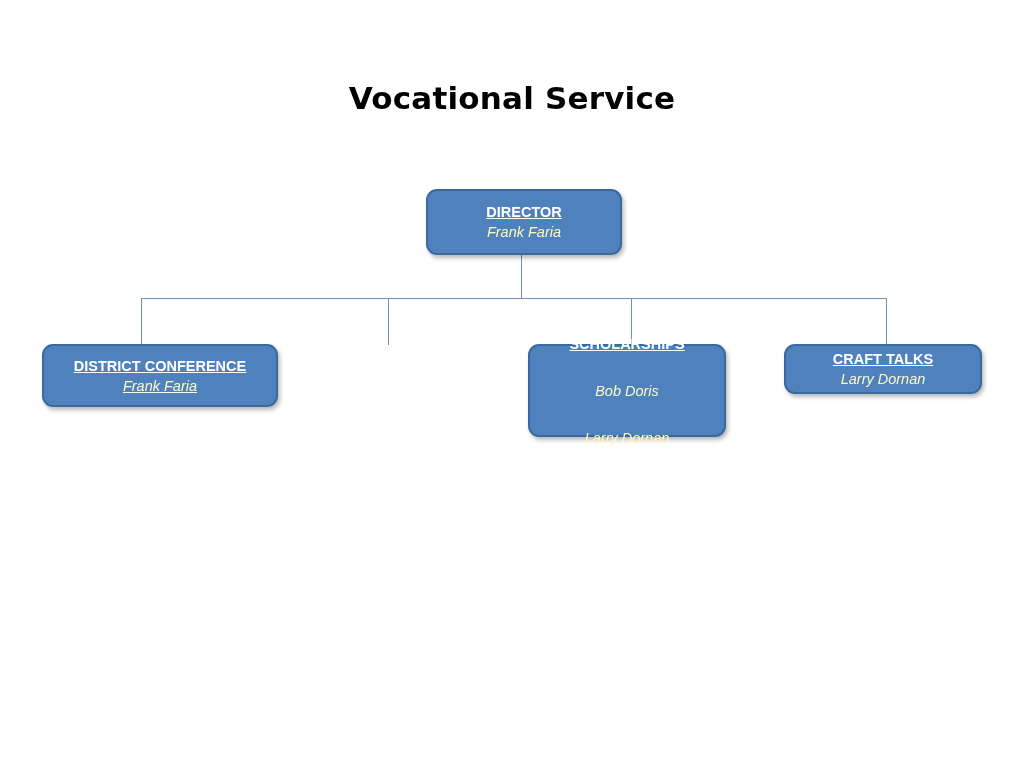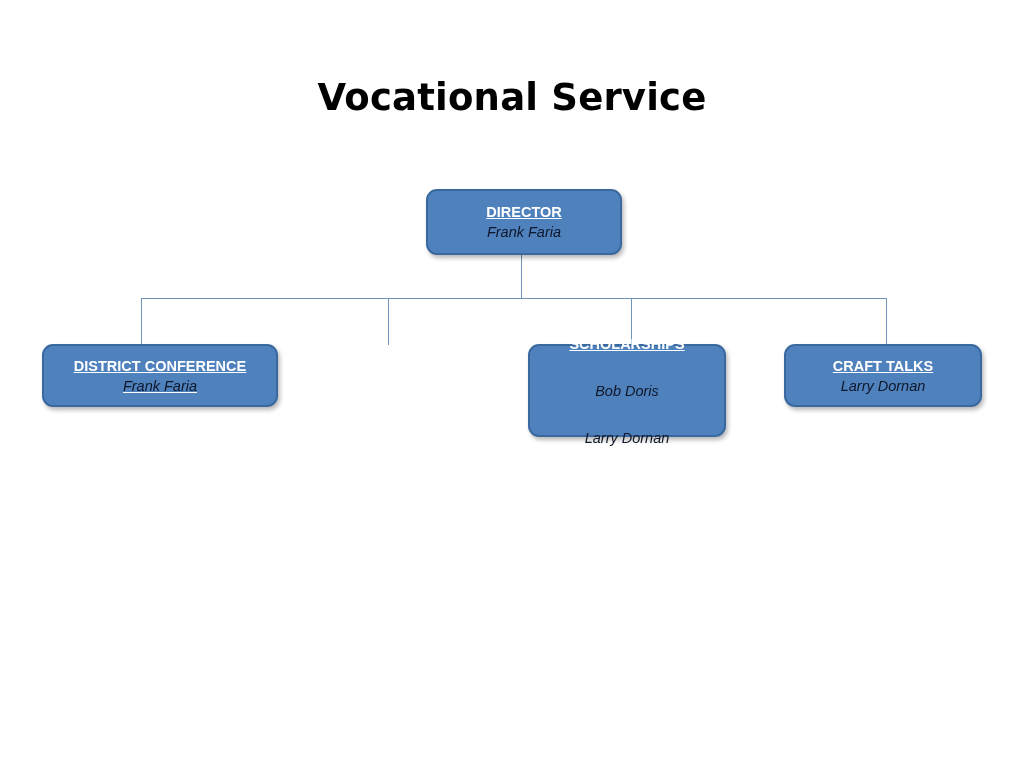--- a/index.html
+++ b/index.html
@@ -21,21 +21,21 @@
   }
 
   
   #page-title {
     position: absolute;
     left: 0;
     top: 78px;
     width: 1024px;
     text-align: center;
     font-family: "DejaVu Sans", sans-serif;
-    font-size: 37px;
+    font-size: 31px;
     font-weight: bold;
     letter-spacing: 0.2px;
     color: #000000;
     line-height: 40px;
     white-space: nowrap;
   }
 
   
   .connector {
     position: absolute;
@@ -69,21 +69,21 @@
     line-height: 20px;
     white-space: nowrap;
     color: #ffffff;
   }
 
   .org-box .box-person {
     font-size: 14.5px;
     font-style: italic;
     line-height: 20px;
     white-space: nowrap;
-    color: #0f172a;
+    color: #fef9c3;
   }
 </style>
 </head>
 <body>
 
 <div id="chart-canvas">
 
   <div id="page-title">Vocational Service</div>
 
   <div class="connector v" style="left:521px; top:254px; height:45px;"></div>
@@ -108,18 +108,18 @@
     <div class="box-person">Frank Faria</div>
   </div>
 
 
   <div class="org-box" style="left:528px; top:344px; width:198px; height:93px;gap:27px;">
     <div class="box-title">SCHOLARSHIPS</div>
     <div class="box-person">Bob Doris</div>
     <div class="box-person">Larry Dornan</div>
   </div>
 
-  <div class="org-box" style="left:784px; top:344px; width:198px; height:63px;">
+  <div class="org-box" style="left:784px; top:344px; width:198px; height:50px;">
     <div class="box-title">CRAFT TALKS</div>
     <div class="box-person">Larry Dornan</div>
   </div>
 
 </div>
 
 </body></html>

